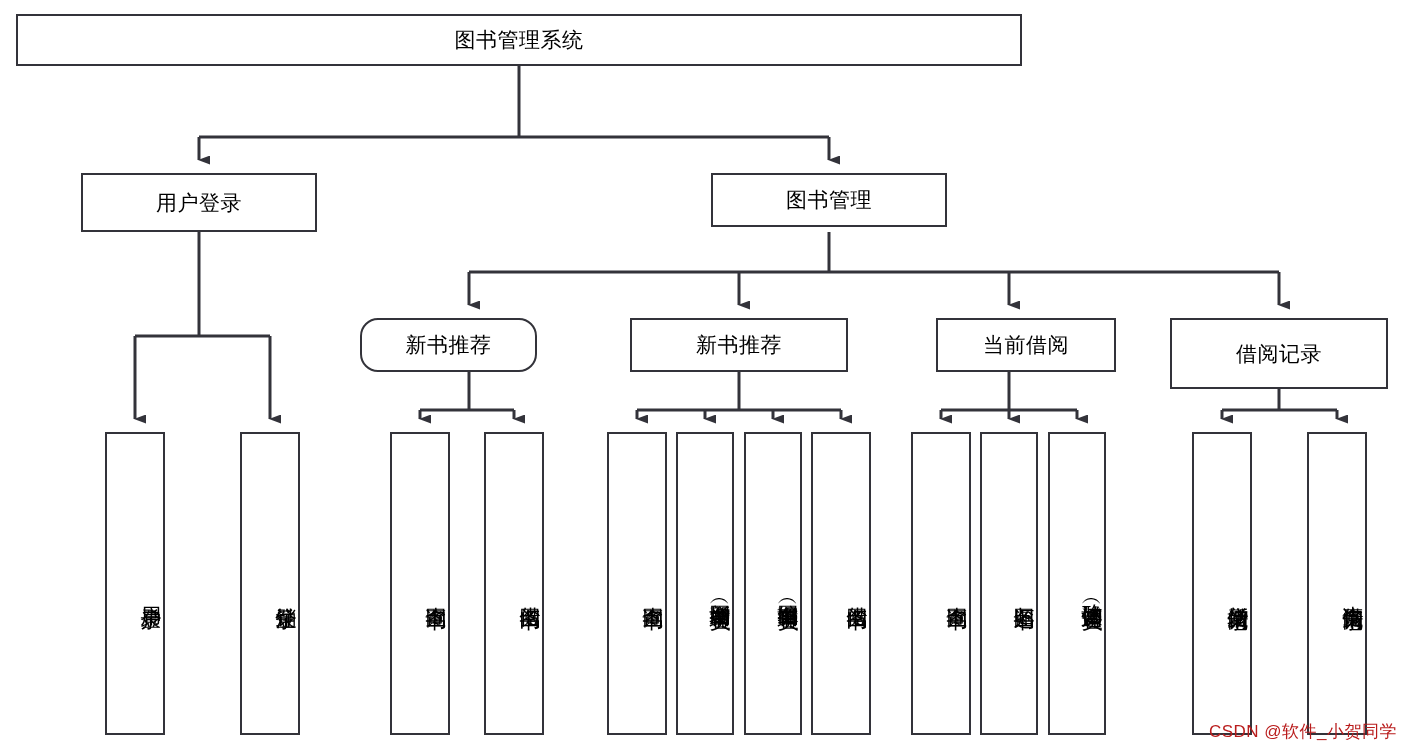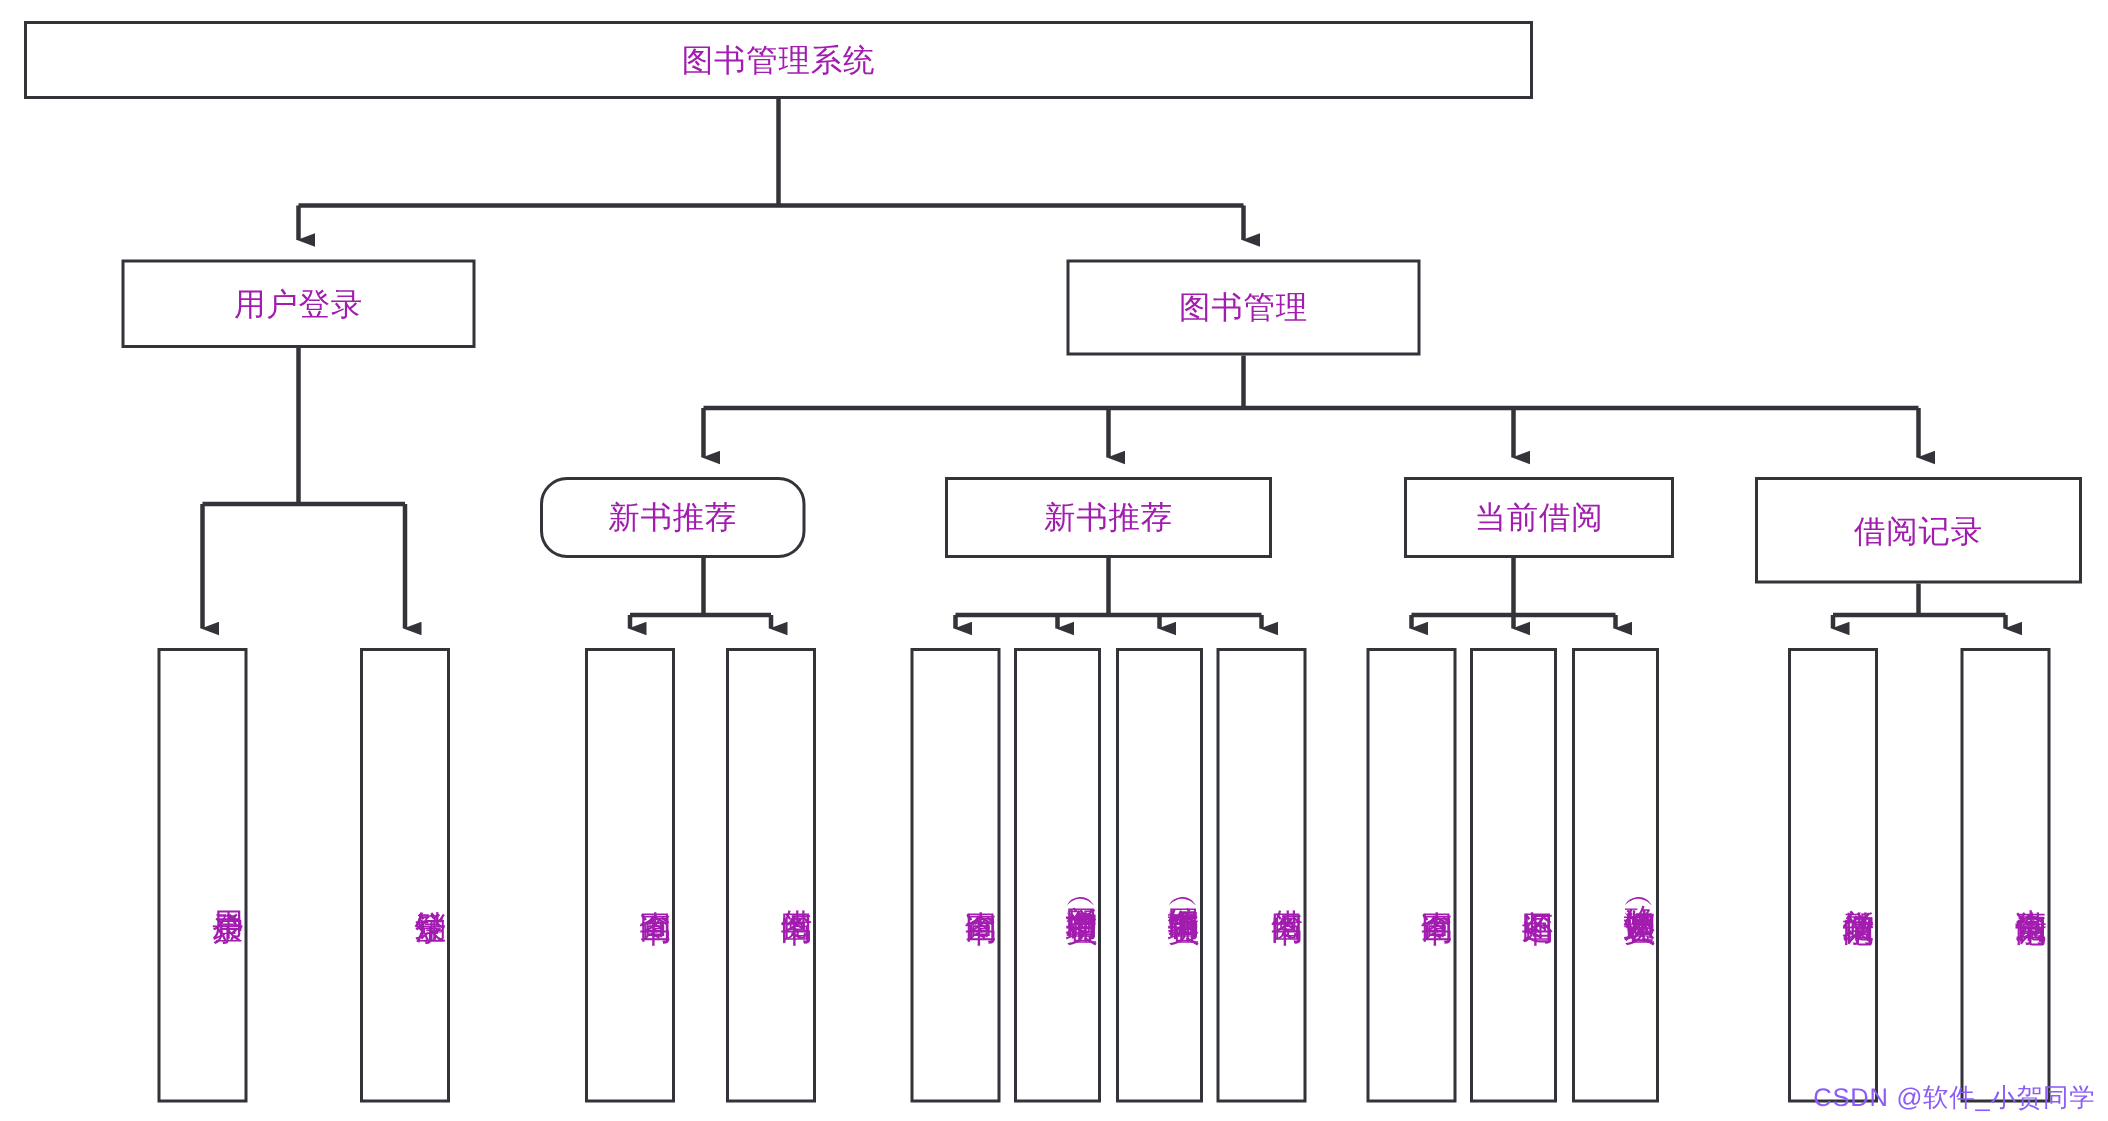--- a/index.html
+++ b/index.html
@@ -26,21 +26,21 @@
     pointer-events: none;
   }
   .node {
     position: absolute;
     box-sizing: border-box;
     background: #ffffff;
     border: 2px solid #33333a;
     display: flex;
     align-items: center;
     justify-content: center;
-    color: #a21caf;
+    color: #000000;
   }
   .node.horiz {
     font-size: 21px;
     letter-spacing: 0.5px;
   }
   .node.vert {
     writing-mode: vertical-rl;
     text-orientation: upright;
     font-size: 21px;
     align-items: flex-start;
@@ -52,21 +52,21 @@
   .node.vert .vlabel {
     writing-mode: vertical-rl;
     text-orientation: upright;
     white-space: nowrap;
   }
   #watermark {
     position: absolute;
     right: 8px;
     bottom: 4px;
     font-size: 17px;
-    color: #8b5cf6;
+    color: #b91c1c;
     letter-spacing: 0.5px;
     white-space: nowrap;
   }
 </style>
 </head>
 <body>
 
 <div id="canvas">
 
   <svg class="connectors" viewBox="0 0 1405 747">
@@ -119,21 +119,21 @@
     </g>
   </svg>
 
   <div class="node horiz" style="left:16px; top:14px; width:1006px; height:52px;">
     <span>图书管理系统</span>
   </div>
 
   <div class="node horiz" style="left:81px; top:173px; width:236px; height:59px;">
     <span>用户登录</span>
   </div>
-  <div class="node horiz" style="left:711px; top:173px; width:236px; height:64px;">
+  <div class="node horiz" style="left:711px; top:173px; width:236px; height:54px;">
     <span>图书管理</span>
   </div>
 
   <div class="node horiz" style="left:360px; top:318px; width:177px; height:54px;border-radius:18px;">
     <span>新书推荐</span>
   </div>
   <div class="node horiz" style="left:630px; top:318px; width:218px; height:54px;">
     <span>新书推荐</span>
   </div>
   <div class="node horiz" style="left:900px; top:318px; width:180px; height:54px;margin-left:36px;">

